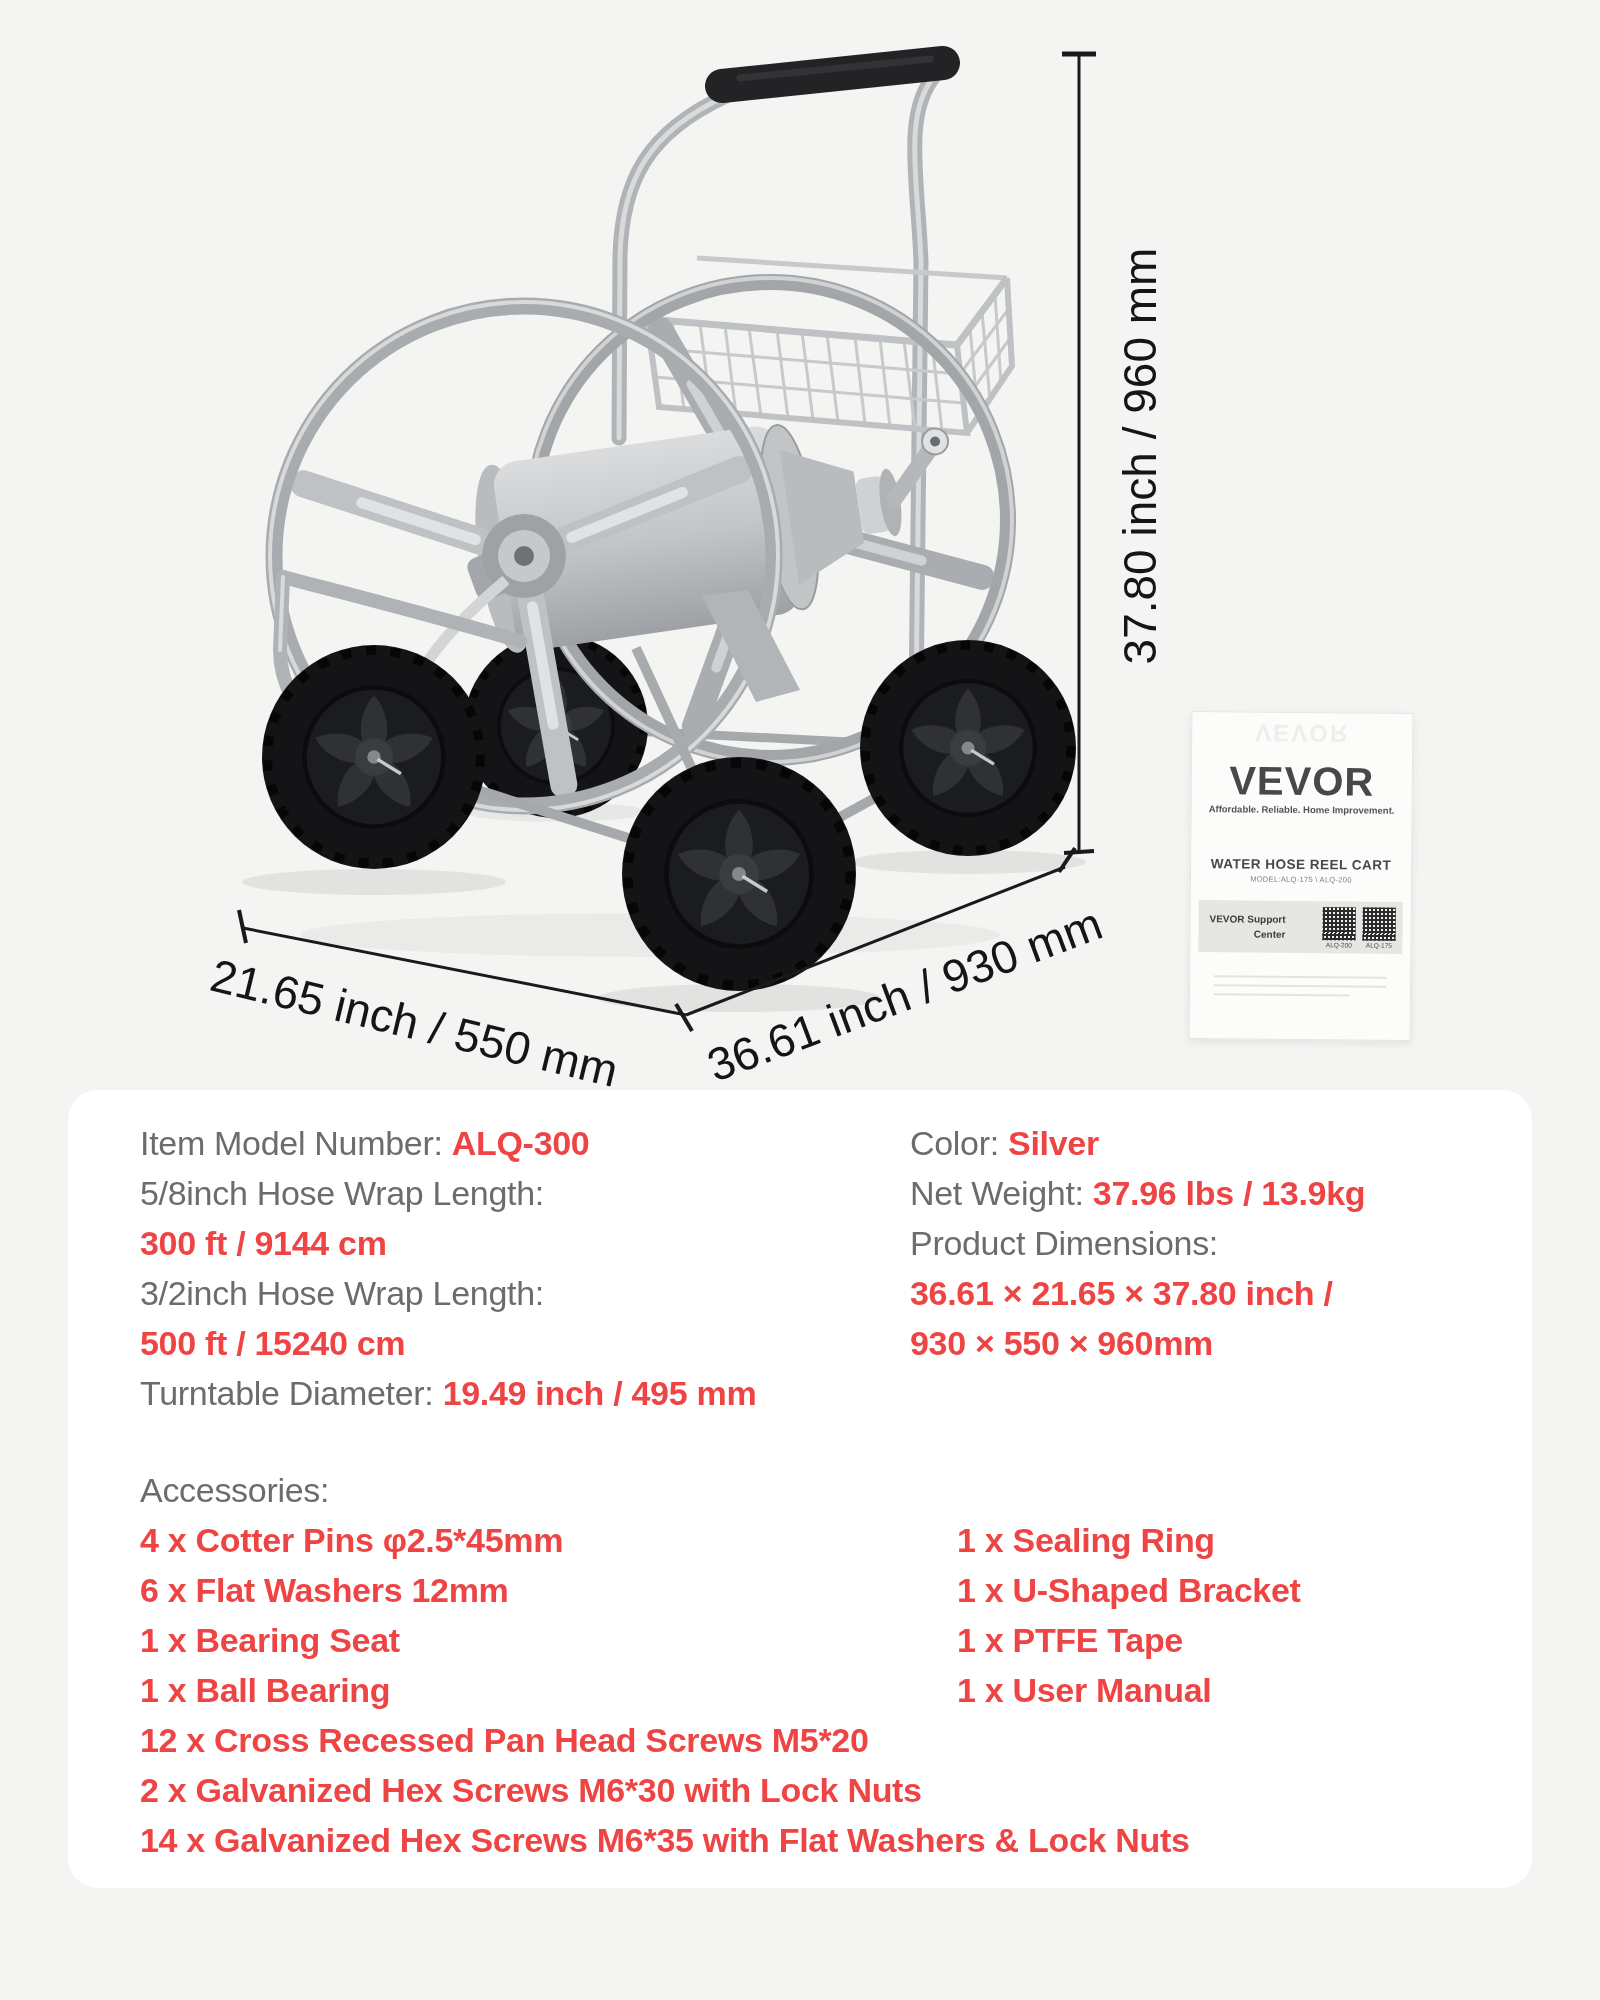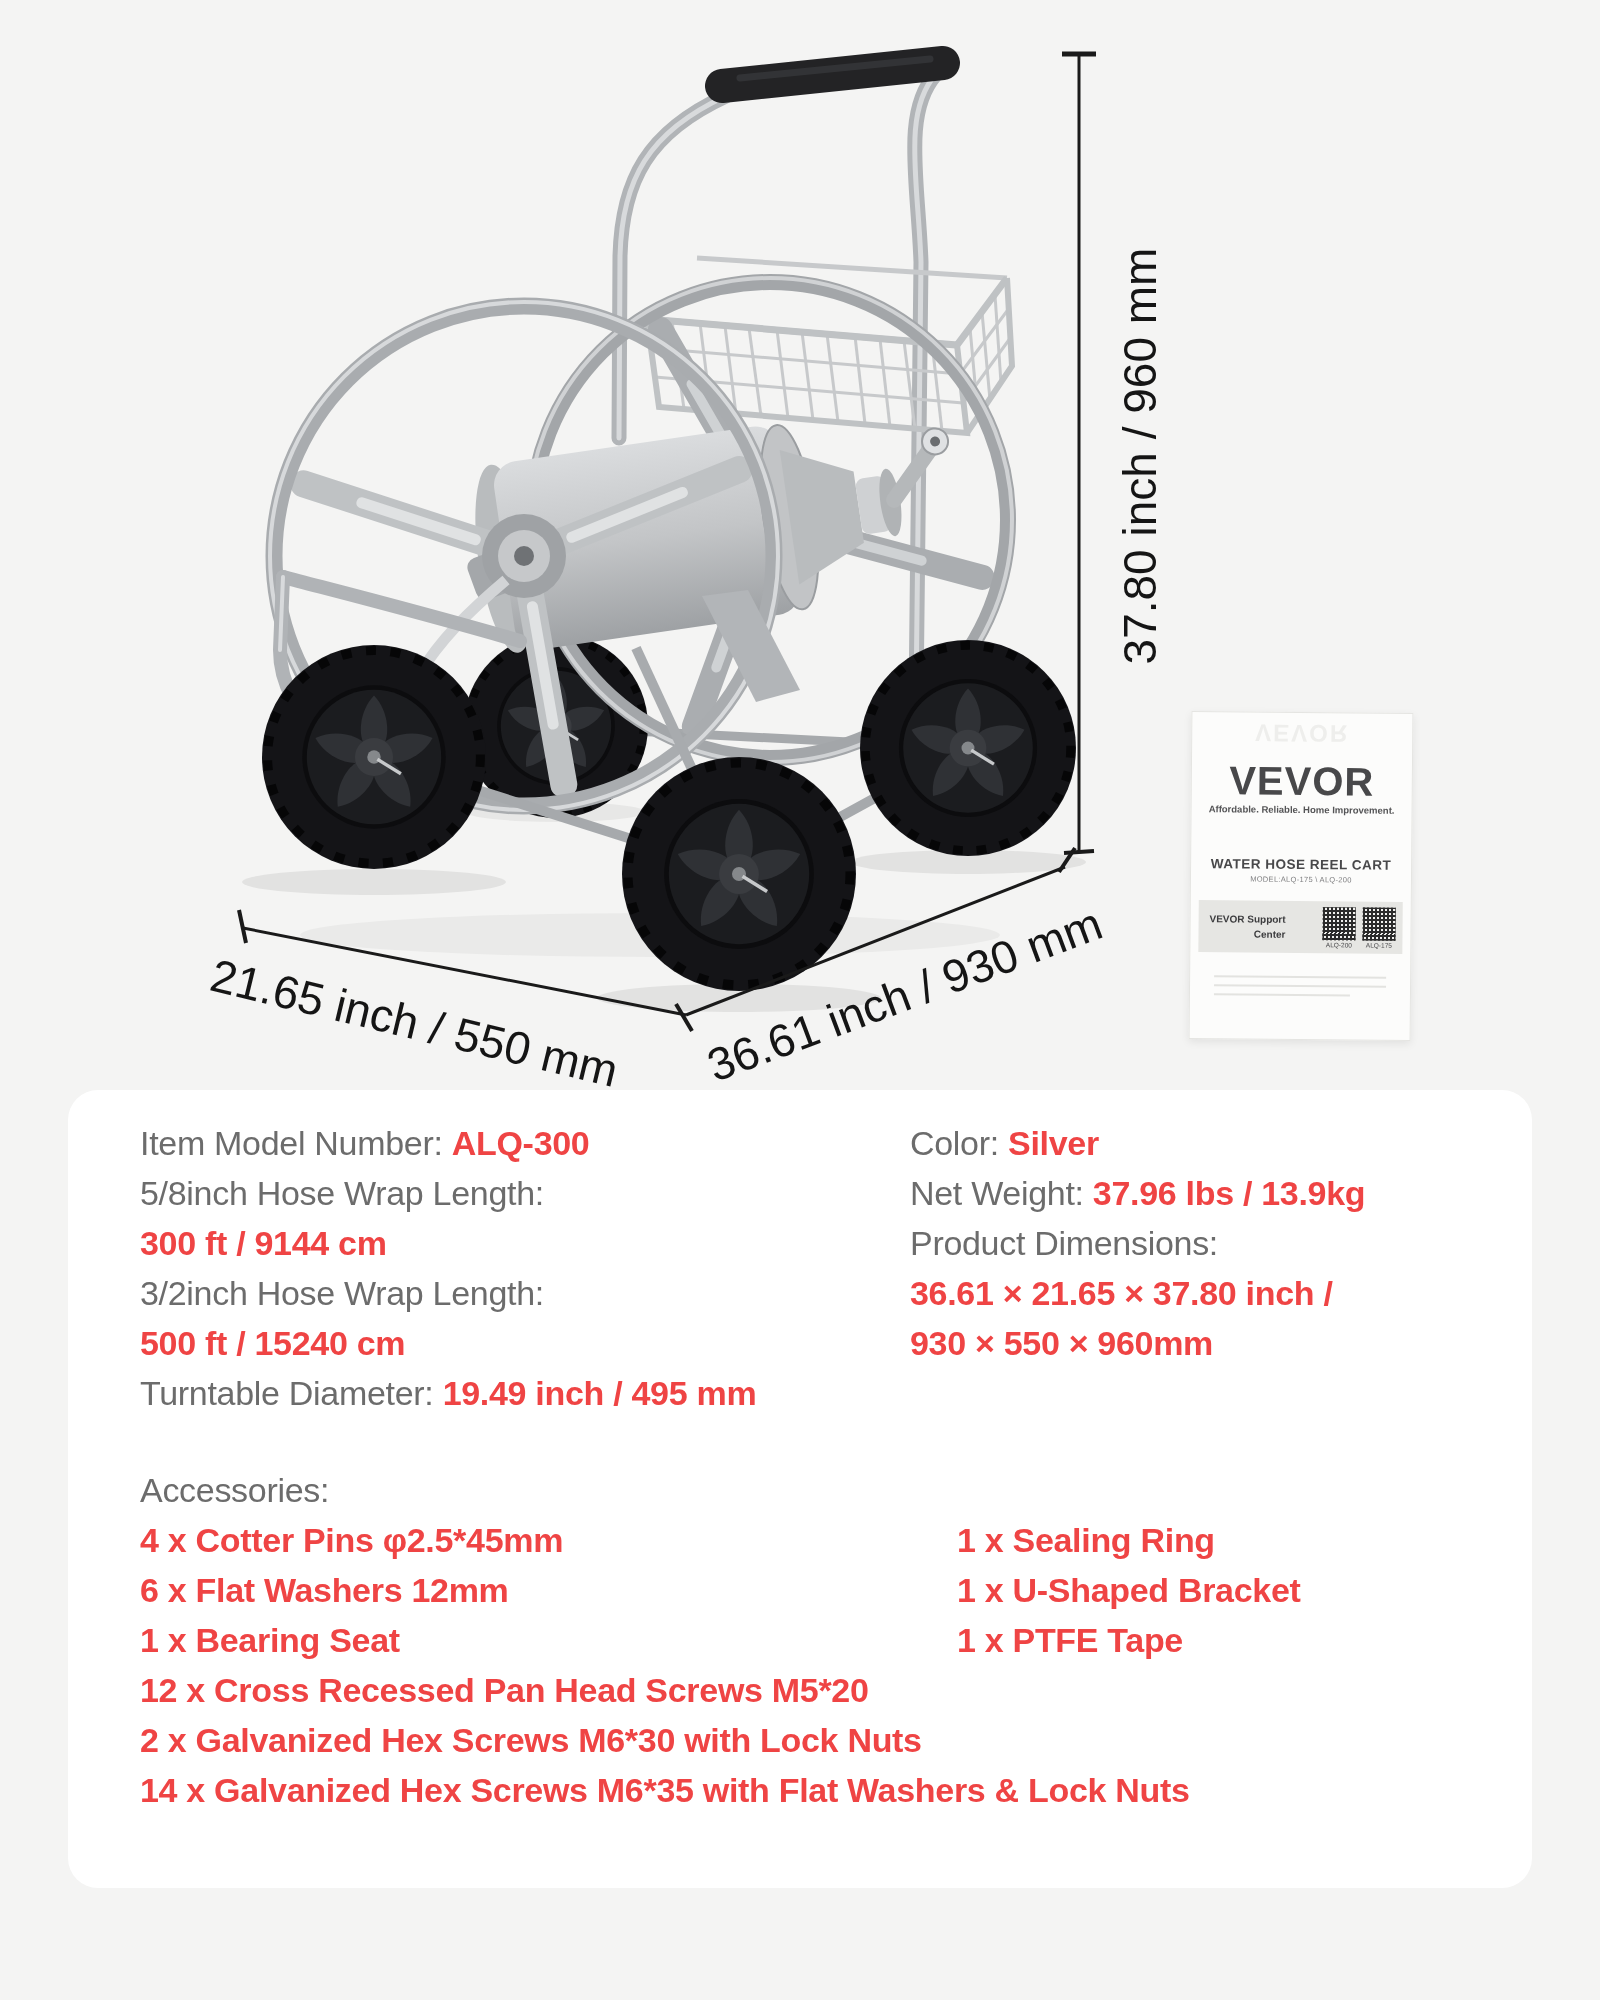--- a/index.html
+++ b/index.html
@@ -266,19 +266,20 @@
         <div class="line"><span class="lbl"></span><span class="val">36.61 × 21.65 × 37.80 inch /</span></div>
         <div class="line"><span class="lbl"></span><span class="val">930 × 550 × 960mm</span></div>
       </div>
     </div>
 
     <div class="acc">
       <div class="line"><span class="lbl">Accessories:</span></div>
       <div class="line acc-row"><span class="val acc-left">4 x Cotter Pins φ2.5*45mm</span><span class="val">1 x Sealing Ring</span></div>
       <div class="line acc-row"><span class="val acc-left">6 x Flat Washers 12mm</span><span class="val">1 x U-Shaped Bracket</span></div>
       <div class="line acc-row"><span class="val acc-left">1 x Bearing Seat</span><span class="val">1 x PTFE Tape</span></div>
+      <div class="line acc-row"><span class="val acc-left">1 x Ball Bearing</span><span class="val">1 x User Manual</span></div>
       <div class="line"><span class="val">12 x Cross Recessed Pan Head Screws M5*20</span></div>
       <div class="line"><span class="val">2 x Galvanized Hex Screws M6*30 with Lock Nuts</span></div>
       <div class="line"><span class="val">14 x Galvanized Hex Screws M6*35 with Flat Washers &amp; Lock Nuts</span></div>
     </div>
   </div>
 
 </div>
 
 </body></html>

